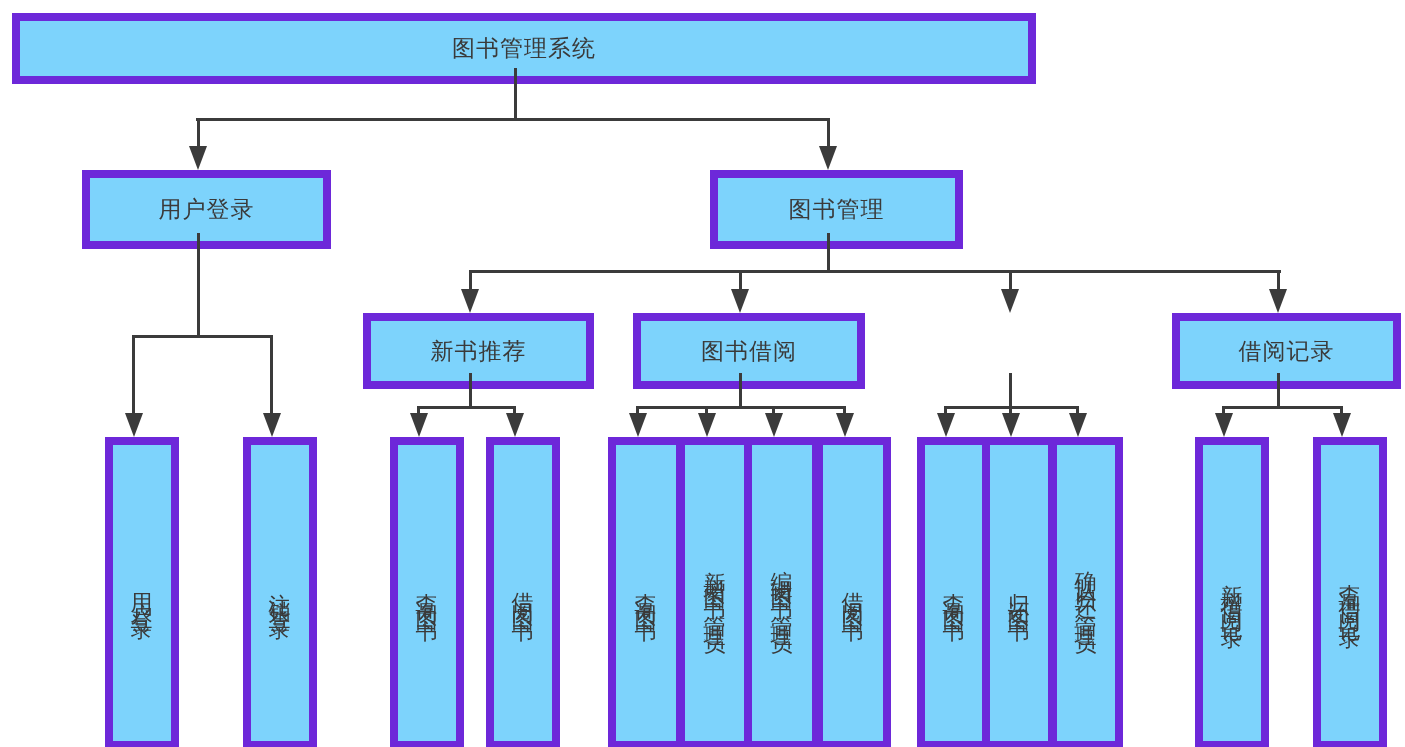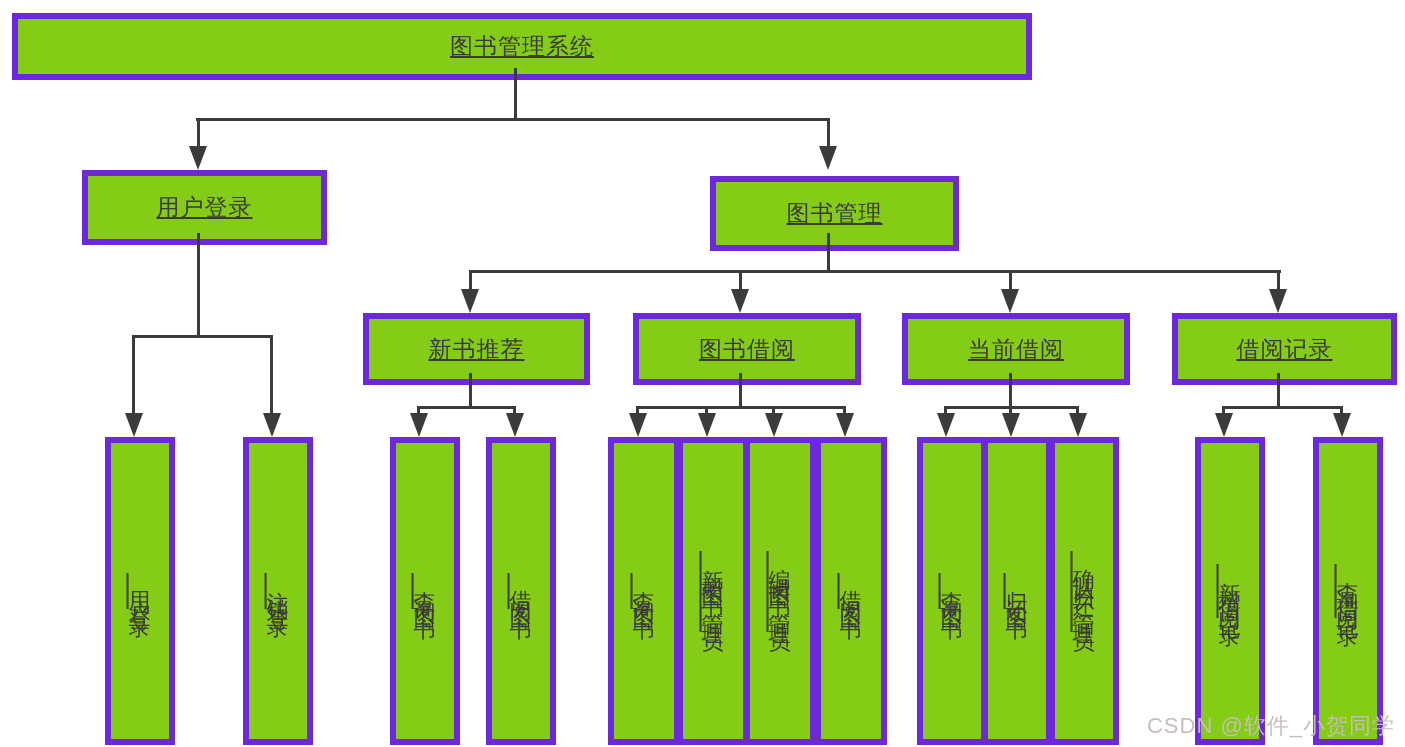--- a/index.html
+++ b/index.html
@@ -10,26 +10,25 @@
     width: 1405px;
     height: 747px;
     background: #ffffff;
     overflow: hidden;
     color: #3a3a3a;
   }
 
   
   .box {
     position: absolute;
-    background: #84cc16;
-    border: 6px solid #6d28d9;
+    background: #7dd3fc;
+    border: 8px solid #6d28d9;
     display: flex;
     align-items: center;
     justify-content: center;
-    text-decoration: underline;
   }
   .hlabel { font-size: 23px; color: #3a3a3a; letter-spacing: 1px; white-space: nowrap; }
   .leaf { top: 437px; height: 296px; width: 58px; }
   .vtext {
     writing-mode: vertical-rl;
     text-orientation: mixed;
     font-size: 22px;
     line-height: 1.05;
     letter-spacing: 9px;
     color: #3a3a3a;
@@ -64,21 +63,21 @@
   <div class="box hlabel" style="left:12px;top:13px;width:1008px;height:55px">图书管理系统</div>
 
   <div class="line" style="left:514px;top:68px;width:3px;height:52px"></div>
   <div class="line" style="left:196px;top:118px;width:634px;height:3px"></div>
   <div class="line" style="left:197px;top:120px;width:3px;height:28px"></div>
   <div class="line" style="left:827px;top:120px;width:3px;height:28px"></div>
   <div class="arrow" style="left:189px;top:146px"></div>
   <div class="arrow" style="left:819px;top:146px"></div>
 
   <div class="box hlabel" style="left:82px;top:170px;width:233px;height:63px">用户登录</div>
-  <div class="box hlabel" style="left:710px;top:176px;width:237px;height:63px">图书管理</div>
+  <div class="box hlabel" style="left:710px;top:170px;width:237px;height:63px">图书管理</div>
 
   <div class="line" style="left:197px;top:233px;width:3px;height:105px"></div>
   <div class="line" style="left:132px;top:335px;width:141px;height:3px"></div>
   <div class="line" style="left:132px;top:338px;width:3px;height:77px"></div>
   <div class="line" style="left:270px;top:338px;width:3px;height:77px"></div>
   <div class="arrow" style="left:125px;top:413px"></div>
   <div class="arrow" style="left:263px;top:413px"></div>
 
   <div class="line" style="left:827px;top:233px;width:3px;height:37px"></div>
   <div class="line" style="left:469px;top:270px;width:812px;height:3px"></div>
@@ -86,21 +85,20 @@
   <div class="line" style="left:739px;top:273px;width:3px;height:18px"></div>
   <div class="line" style="left:1009px;top:273px;width:3px;height:18px"></div>
   <div class="line" style="left:1277px;top:273px;width:3px;height:18px"></div>
   <div class="arrow" style="left:461px;top:289px"></div>
   <div class="arrow" style="left:731px;top:289px"></div>
   <div class="arrow" style="left:1001px;top:289px"></div>
   <div class="arrow" style="left:1269px;top:289px"></div>
 
   <div class="box hlabel" style="left:633px;top:313px;width:216px;height:60px">图书借阅</div>
   <div class="box hlabel" style="left:363px;top:313px;width:215px;height:60px">新书推荐</div>
-  <div class="box hlabel" style="left:902px;top:313px;width:216px;height:60px">当前借阅</div>
   <div class="box hlabel" style="left:1172px;top:313px;width:213px;height:60px">借阅记录</div>
 
   <div class="line" style="left:469px;top:373px;width:3px;height:33px"></div>
   <div class="line" style="left:417px;top:406px;width:99px;height:3px"></div>
   <div class="line" style="left:417px;top:409px;width:3px;height:8px"></div>
   <div class="line" style="left:513px;top:409px;width:3px;height:8px"></div>
   <div class="arrow" style="left:410px;top:413px"></div>
   <div class="arrow" style="left:506px;top:413px"></div>
 
   <div class="line" style="left:739px;top:373px;width:3px;height:33px"></div>
@@ -167,15 +165,14 @@
     <span class="vtext">确认归还（管理员）</span>
   </div>
 
   <div class="box leaf" style="left:1195px">
     <span class="vtext">新增借阅记录</span>
   </div>
   <div class="box leaf" style="left:1313px">
     <span class="vtext">查询借阅记录</span>
   </div>
 
-  <div class="watermark">CSDN @软件_小贺同学</div>
 
 </div>
 
 </body></html>

